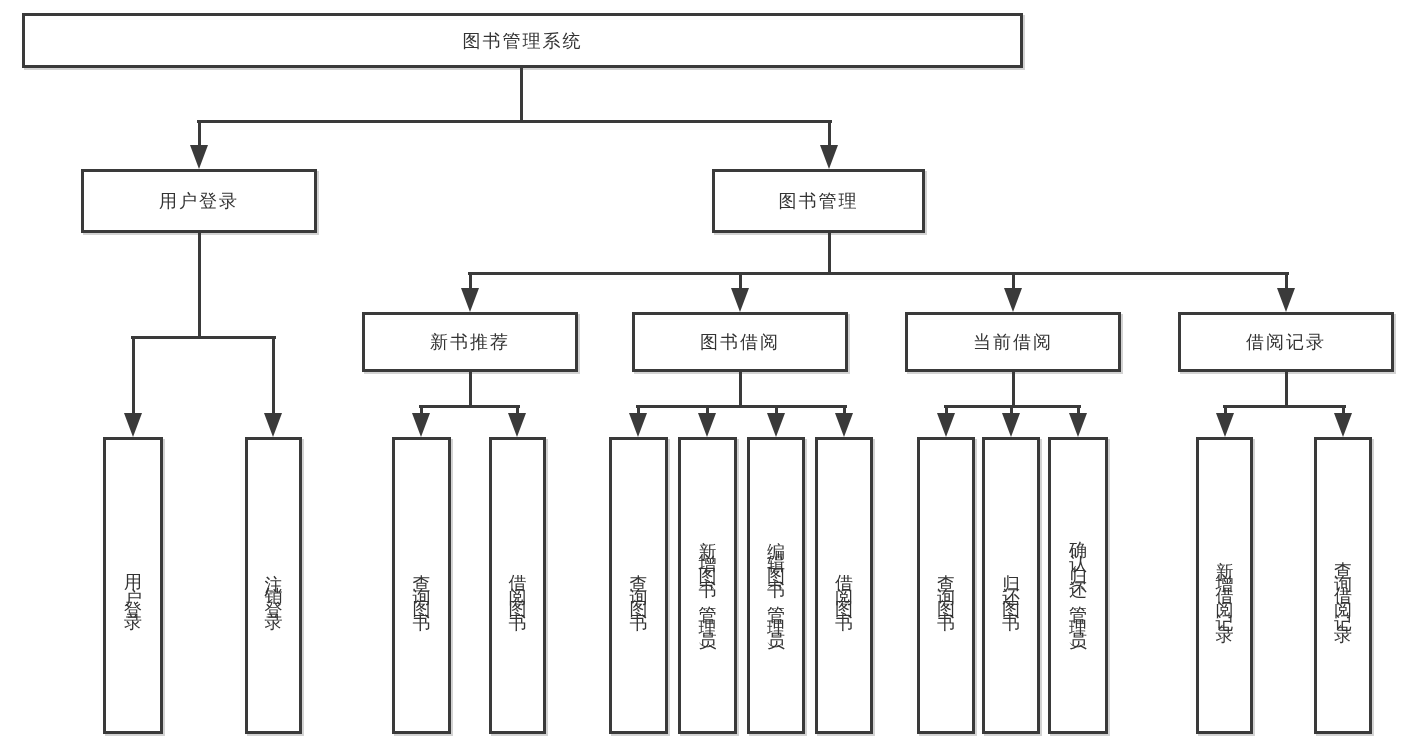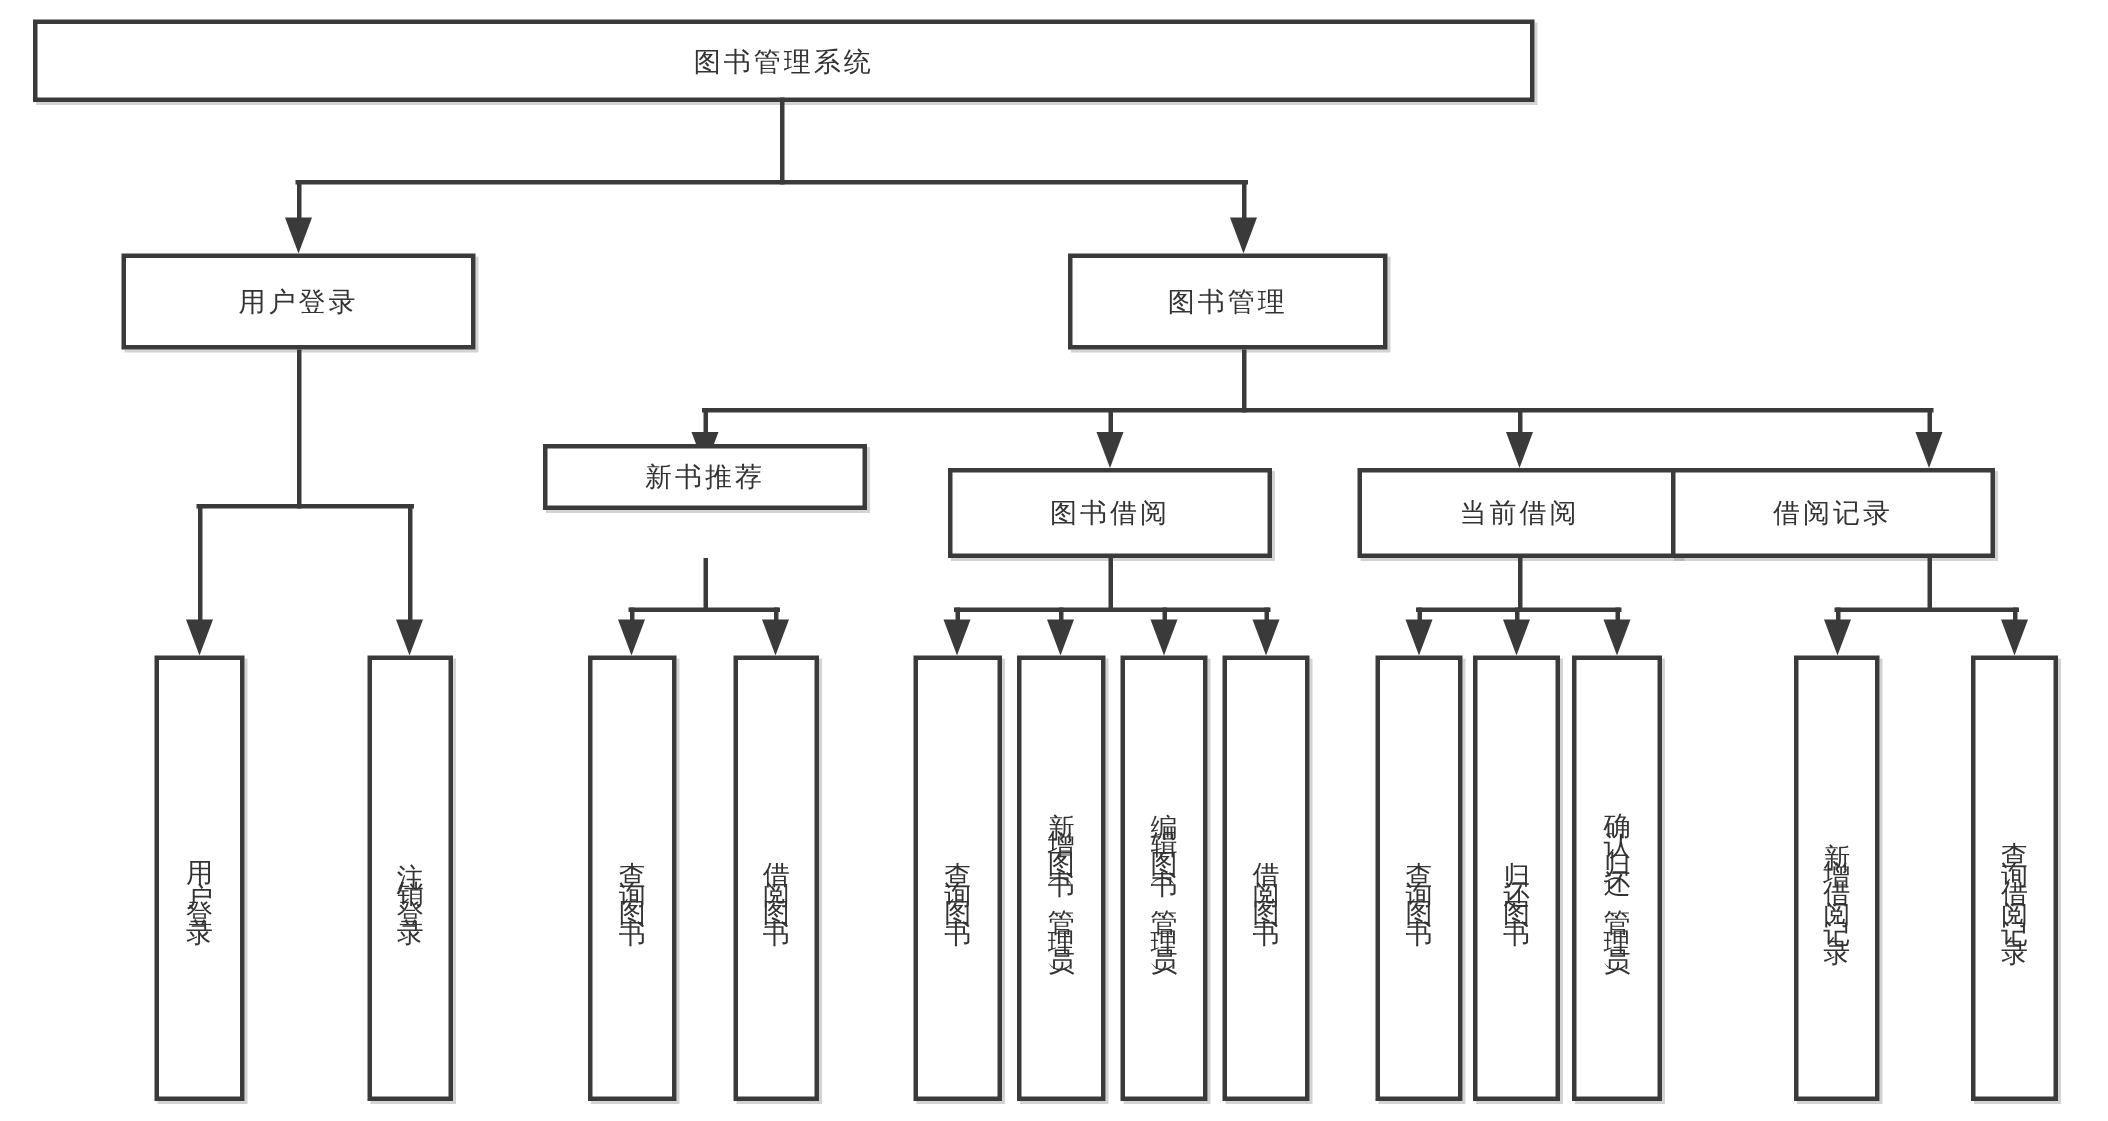--- a/index.html
+++ b/index.html
@@ -65,30 +65,30 @@
   <div class="line" style="left:468px;top:272px;width:821px;height:3px"></div>
   <div class="line" style="left:469px;top:272px;width:3px;height:19px"></div>
   <div class="arrow" style="left:461px;top:288px"></div>
   <div class="line" style="left:739px;top:272px;width:3px;height:19px"></div>
   <div class="arrow" style="left:731px;top:288px"></div>
   <div class="line" style="left:1012px;top:272px;width:3px;height:19px"></div>
   <div class="arrow" style="left:1004px;top:288px"></div>
   <div class="line" style="left:1285px;top:272px;width:3px;height:19px"></div>
   <div class="arrow" style="left:1277px;top:288px"></div>
 
-  <div class="node" style="left:362px;top:296px;width:216px;height:44px">
+  <div class="node" style="left:362px;top:312px;width:216px;height:60px">
     <span class="label">新书推荐</span>
   </div>
   <div class="node" style="left:632px;top:312px;width:216px;height:60px">
     <span class="label">图书借阅</span>
   </div>
   <div class="node" style="left:905px;top:312px;width:216px;height:60px">
     <span class="label">当前借阅</span>
   </div>
-  <div class="node" style="left:1114px;top:312px;width:216px;height:60px">
+  <div class="node" style="left:1178px;top:312px;width:216px;height:60px">
     <span class="label">借阅记录</span>
   </div>
 
   <div class="line" style="left:469px;top:372px;width:3px;height:36px"></div>
   <div class="line" style="left:419px;top:405px;width:101px;height:3px"></div>
   <div class="line" style="left:420px;top:405px;width:3px;height:11px"></div>
   <div class="arrow" style="left:412px;top:413px"></div>
   <div class="line" style="left:516px;top:405px;width:3px;height:11px"></div>
   <div class="arrow" style="left:508px;top:413px"></div>
 

